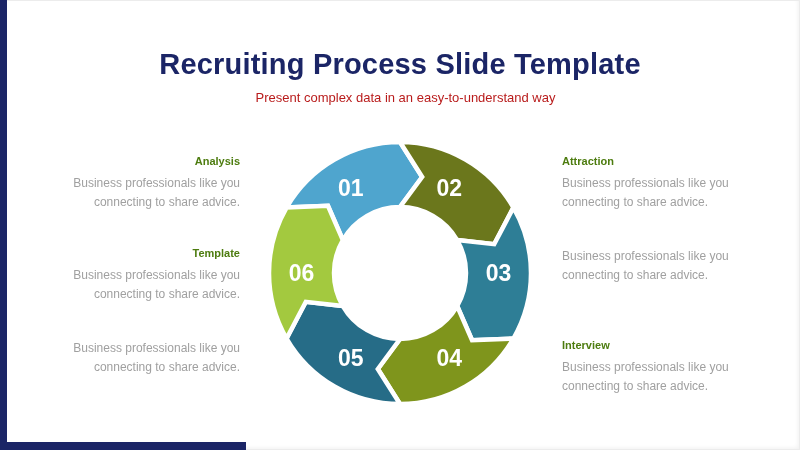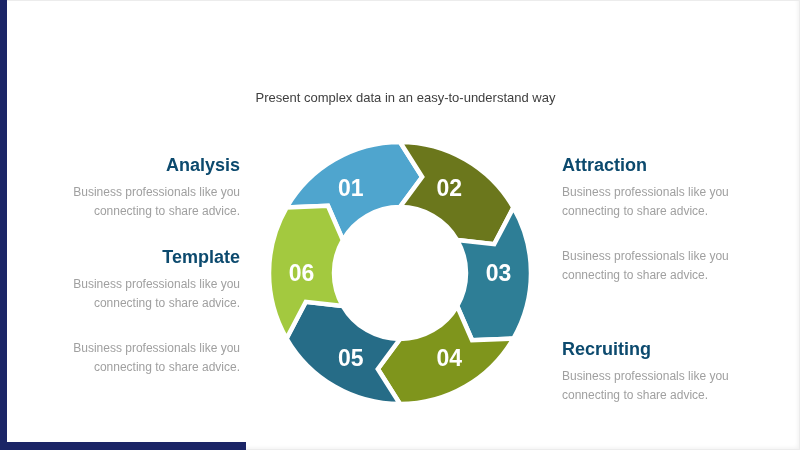--- a/index.html
+++ b/index.html
@@ -27,27 +27,27 @@
   }
   .title {
     position: absolute; top: 48px; left: 0; width: 100%;
     text-align: center;
     font-size: 29px; font-weight: bold;
     color: #1b2566; letter-spacing: 0.2px;
   }
   .subtitle {
     position: absolute; top: 90px; left: 0; width: 100%;
     text-align: center;
-    font-size: 13px; color: #404040; padding-left: 11px;
+    font-size: 13px; color: #b91c1c; padding-left: 11px;
   }
   .col { position: absolute; width: 185px; top: 155px; }
   .col .item { height: 92px; }
   .col h3 {
-    font-size: 18px; font-weight: bold;
-    color: #0c4a6e; margin-bottom: 7px;
+    font-size: 11px; font-weight: bold;
+    color: #4d7c0f; margin-bottom: 7px;
   }
   .col p {
     font-size: 12px; line-height: 1.55;
     color: #a0a0a0;
   }
   .col.left  { left: 55px;  text-align: right; }
   .col.right { left: 562px; text-align: left; }
   .wheel {
     position: absolute; left: 255px; top: 128px;
     width: 290px; height: 290px;
@@ -59,20 +59,21 @@
   }
 </style>
 </head>
 <body>
 
 <div class="slide">
 
   <div class="left-bar"></div>
   <div class="bottom-bar"></div>
 
+  <h1 class="title">Recruiting Process Slide Template</h1>
   <div class="subtitle">Present complex data in an easy-to-understand way</div>
 
   <div class="col left">
     <div class="item">
       <h3>Analysis</h3>
       <p>Business professionals like you connecting to share advice.</p>
     </div>
     <div class="item">
       <h3>Template</h3>
       <p>Business professionals like you connecting to share advice.</p>
@@ -84,21 +85,21 @@
 
   <div class="col right">
     <div class="item">
       <h3>Attraction</h3>
       <p>Business professionals like you connecting to share advice.</p>
     </div>
     <div class="item">
       <p>Business professionals like you connecting to share advice.</p>
     </div>
     <div class="item">
-      <h3>Recruiting</h3>
+      <h3>Interview</h3>
       <p>Business professionals like you connecting to share advice.</p>
     </div>
   </div>
 
   <svg class="wheel" viewBox="-145 -145 290 290" xmlns="http://www.w3.org/2000/svg">
       <path d="M -113.45 -65.50 A 131 131 0 0 1 -0.00 -131.00 L 22.16 -95.98 L -0.00 -66.00 A 66 66 0 0 0 -57.16 -33.00 L -72.04 -67.18 Z" fill="#4fa5ce" stroke="#ffffff" stroke-width="4.5" stroke-linejoin="miter"></path>
       <text x="-49.3" y="-85.3" class="seg-num" text-anchor="middle" dominant-baseline="central">01</text>
       <path d="M -0.00 -131.00 A 131 131 0 0 1 113.45 -65.50 L 94.20 -28.80 L 57.16 -33.00 A 66 66 0 0 0 -0.00 -66.00 L 22.16 -95.98 Z" fill="#6b771c" stroke="#ffffff" stroke-width="4.5" stroke-linejoin="miter"></path>
       <text x="49.2" y="-85.3" class="seg-num" text-anchor="middle" dominant-baseline="central">02</text>
       <path d="M 113.45 -65.50 A 131 131 0 0 1 113.45 65.50 L 72.04 67.18 L 57.16 33.00 A 66 66 0 0 0 57.16 -33.00 L 94.20 -28.80 Z" fill="#2e7e96" stroke="#ffffff" stroke-width="4.5" stroke-linejoin="miter"></path>

